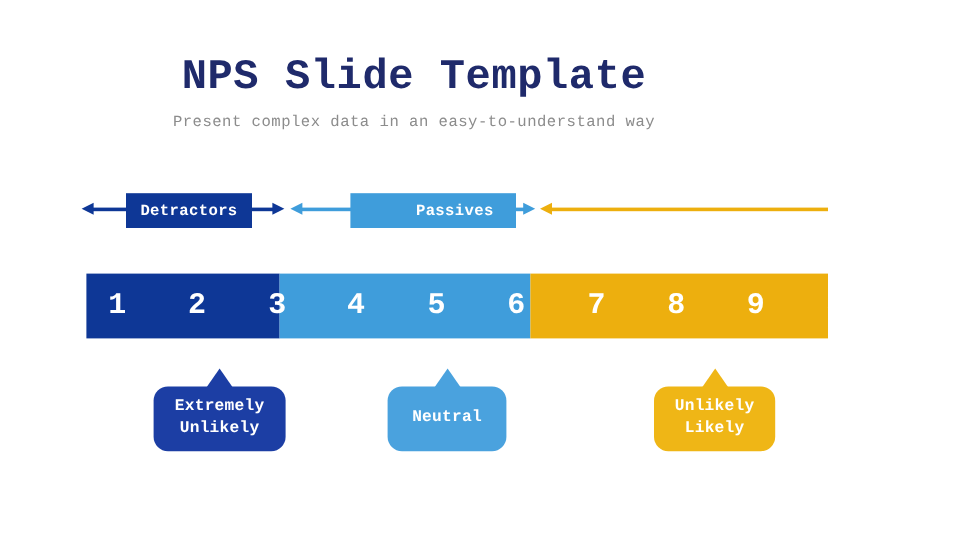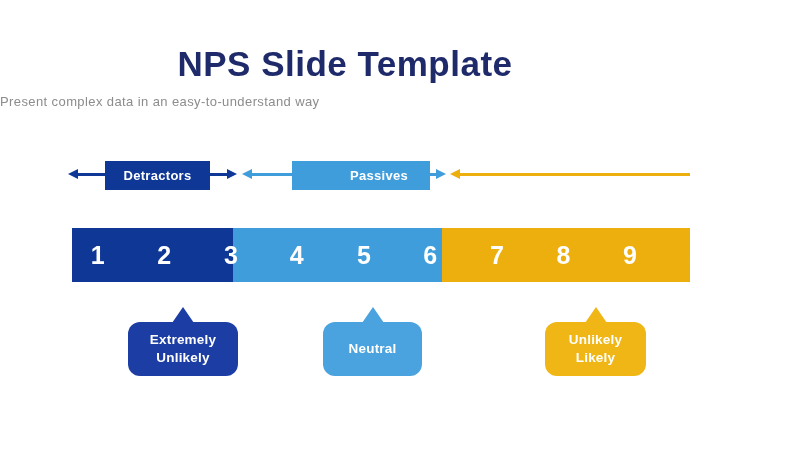--- a/index.html
+++ b/index.html
@@ -1,26 +1,26 @@
 <!DOCTYPE html>
 <html style="--title-c: #1F2A6B; --subtitle-c: #8C8C8C; --num-c: #FFFFFF; --g0: #0E3796; --g0c: #1C3EA4; --g1: #3F9DDB; --g1c: #4AA2DE; --g2: #EDAF0E; --g2c: #EFB616;"><head>
 <meta charset="utf-8">
 <style>
   html,body{margin:0;padding:0;background:#fff;}
   .slide{
     position:relative;width:690px;height:450px;background:#ffffff;overflow:hidden;
-    font-family:Liberation Sans, sans-serif;
+    font-family:Liberation Mono, monospace;
   }
   
   .title{
     position:absolute;top:44px;left:0;width:100%;text-align:center;
     font-size:35px;font-weight:700;color:var(--title-c,#1F2A6B);letter-spacing:.5px;
   }
   .subtitle{
-    position:absolute;top:94px;left:0;width:100%;text-align:left;
+    position:absolute;top:94px;left:0;width:100%;text-align:center;
     font-size:13px;font-weight:400;color:var(--subtitle-c,#8C8C8C);letter-spacing:.4px;
   }
   
   .agroup{position:absolute;top:161px;height:29px;}
   #ag0{left:68px;width:169px;}
   #ag1{left:242px;width:204px;}
   #ag2{left:450px;width:281px;}
   .aline{position:absolute;left:5px;right:5px;top:12px;height:3px;}
   .ahead{position:absolute;top:8px;width:0;height:0;border-top:5.5px solid transparent;border-bottom:5.5px solid transparent;}
   .ahead.l{left:0;}

